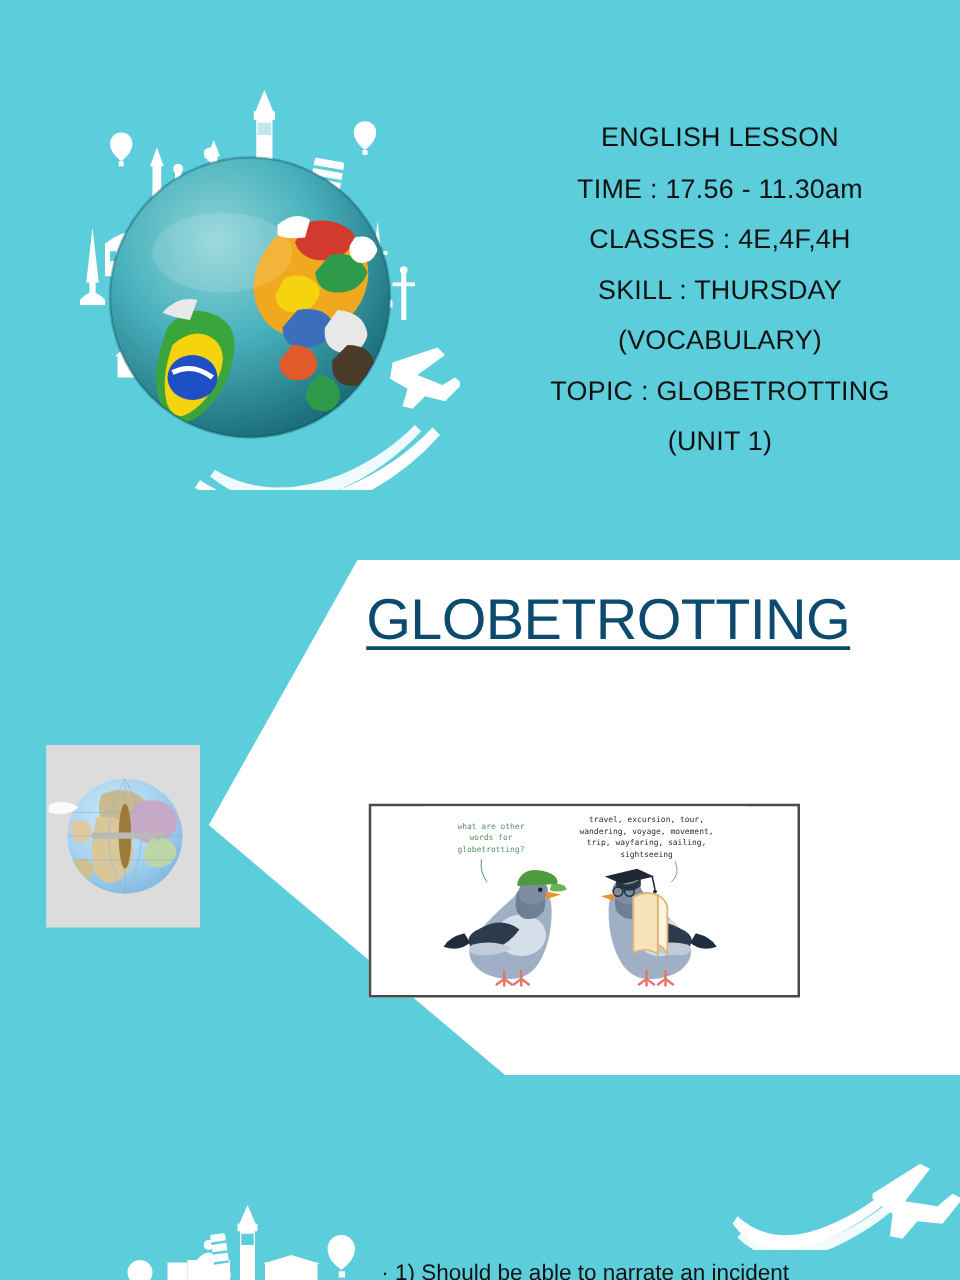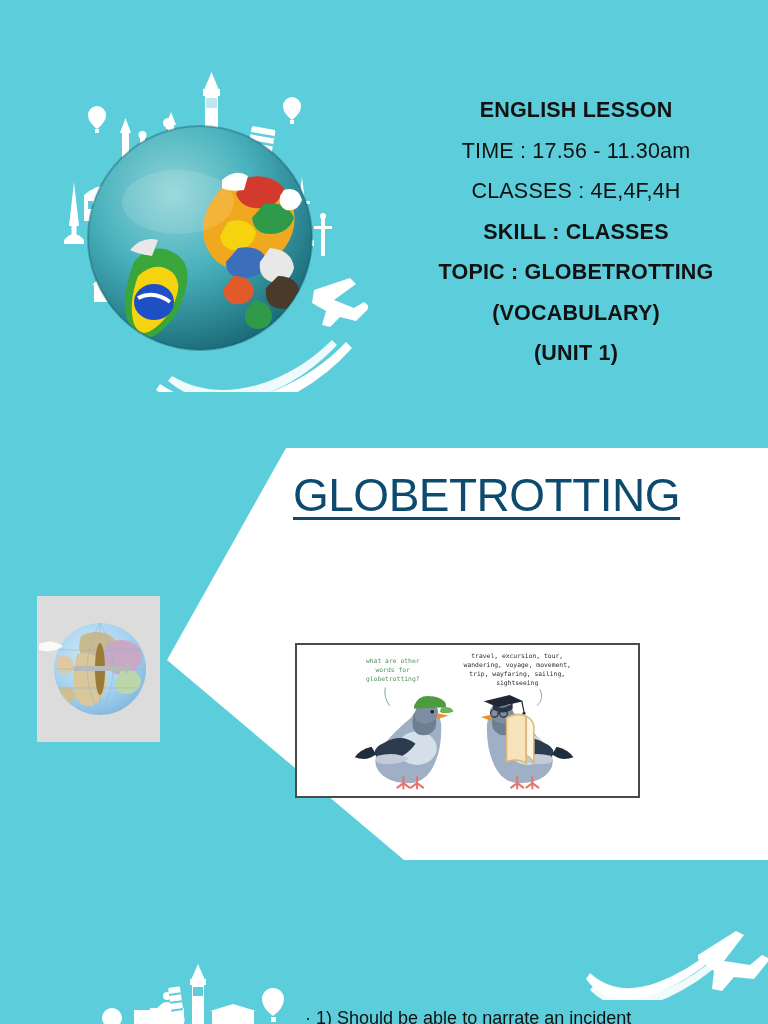--- a/index.html
+++ b/index.html
@@ -17,21 +17,21 @@
   .globe-art svg{width:100%;height:100%;display:block;}
 
   
   .lesson-info{
     position:absolute;left:404px;top:90px;width:344px;
     text-align:center;color:#111;
   }
   .lesson-info div{
     font-size:21.5px;line-height:40.5px;letter-spacing:.2px;white-space:nowrap;
   }
-  .lesson-info div.b{font-weight:bold;}
+  .lesson-info div.b{font-weight:normal;}
 
   
   .panel{position:absolute;left:0;top:440px;width:768px;height:430px;}
   .panel svg{display:block;width:100%;height:100%;}
 
   
   .title{
     position:absolute;left:293px;top:468px;
     font-size:46px;color:#0c4a6e;letter-spacing:-0.5px;
     text-decoration:underline;text-underline-offset:6px;
@@ -203,23 +203,23 @@
         <path d="M122 322 q50 34 116 6 q42 -18 70 -48 l6 6 q-30 34 -74 54 q-70 30 -122 -12 z"></path>
         <path d="M134 314 q44 26 100 4 q34 -14 60 -40 l5 5 q-28 30 -64 46 q-62 26 -105 -10 z" opacity=".9"></path>
       </g>
     </svg>
   </div>
 
   <div class="lesson-info">
     <div class="b">ENGLISH LESSON</div>
     <div>TIME : 17.56 - 11.30am</div>
     <div>CLASSES : 4E,4F,4H</div>
-    <div class="b">SKILL : CLASSES</div>
+    <div class="b">SKILL : THURSDAY</div>
+    <div class="b">(VOCABULARY)</div>
     <div class="b">TOPIC : GLOBETROTTING</div>
-    <div class="b">(VOCABULARY)</div>
     <div class="b">(UNIT 1)</div>
   </div>
 
   <div class="panel">
     <svg viewBox="0 0 768 430" xmlns="http://www.w3.org/2000/svg" preserveAspectRatio="none">
       <polygon points="286,8 768,8 768,420 404,420 167,220" fill="#ffffff"></polygon>
     </svg>
   </div>
 
   <div class="title">GLOBETROTTING</div>

